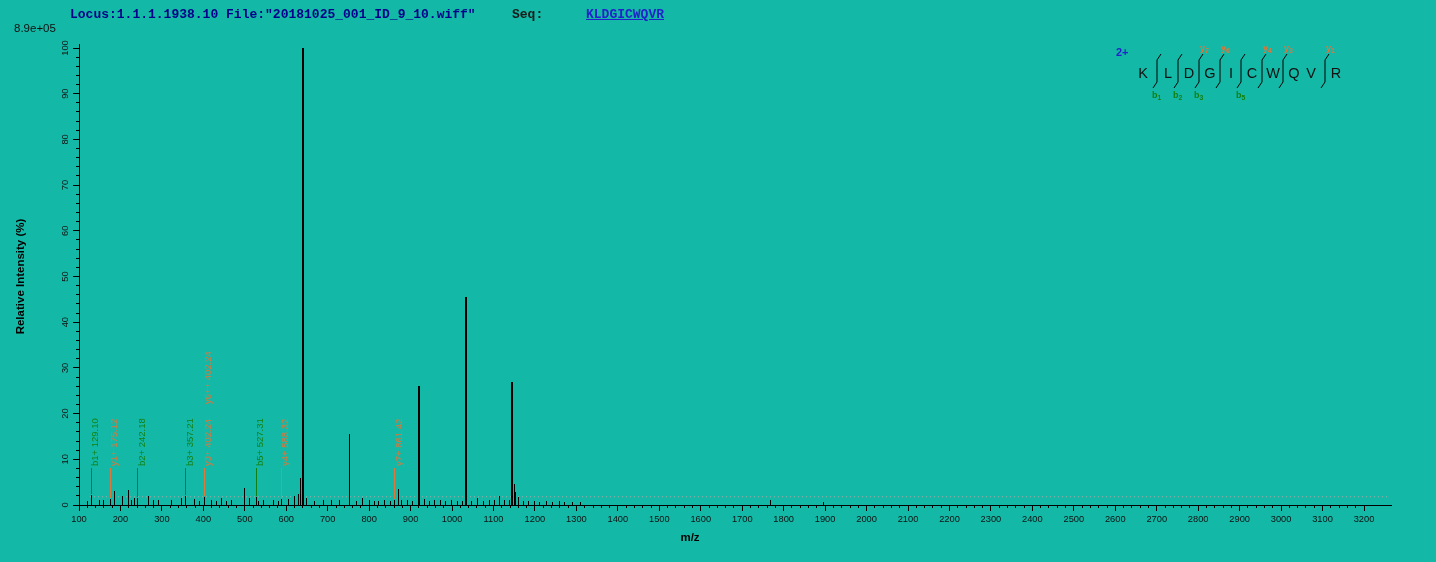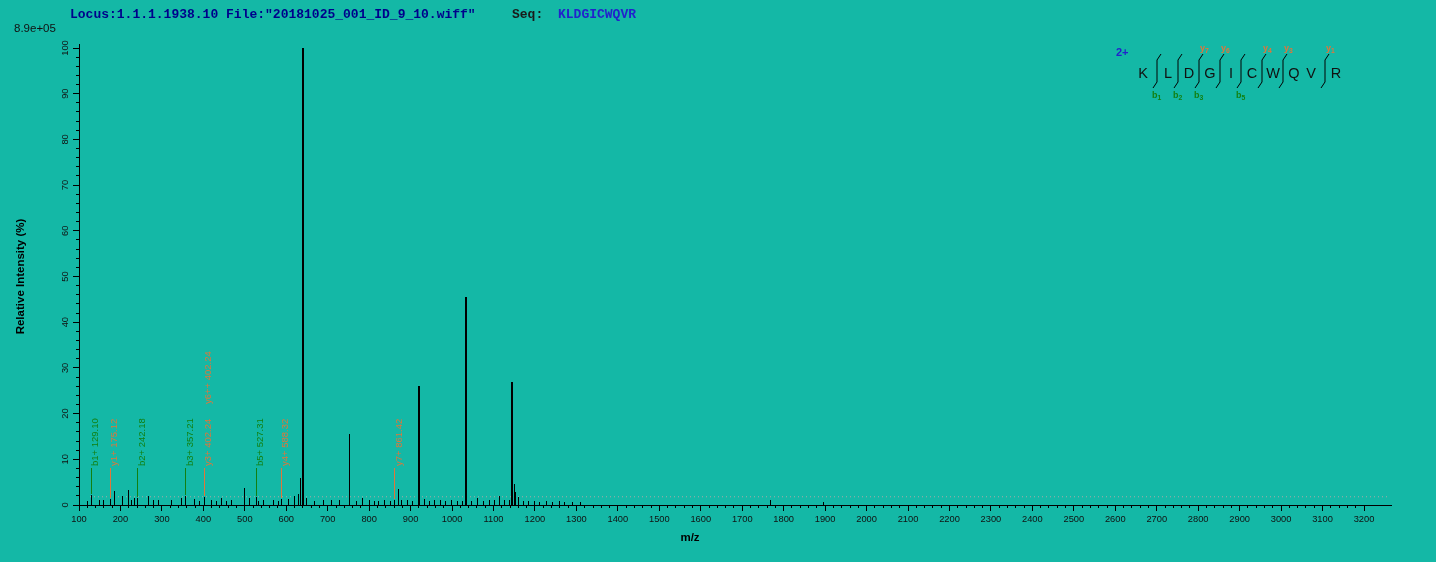--- a/index.html
+++ b/index.html
@@ -3,21 +3,21 @@
 <meta charset="utf-8">
 <style>
   html,body{margin:0;padding:0;background:#fff;}
   .viewer{position:relative;width:1436px;height:562px;background:#14b8a6;overflow:hidden;
           font-family:"Liberation Sans",sans-serif;}
   .hdr{position:absolute;top:7px;white-space:pre;
        font-family:"Liberation Mono","DejaVu Sans Mono",monospace;
        font-size:13px;font-weight:700;line-height:16px;}
   .hdr-locus{left:70px;color:#00008B;}
   .hdr-seqlabel{left:512px;color:#1a1a1a;}
-  .hdr-seqvalue{left:558px;color:#2222CC;}
+  .hdr-seqvalue{left:586px;color:#2222CC;text-decoration:underline;}
   .basepeak{position:absolute;left:14px;top:22px;font-size:11.5px;color:#111;}
   svg text{font-family:"Liberation Sans",sans-serif;}
   #spectrum-svg{position:absolute;left:0;top:0;}
   #seq-svg{position:absolute;left:1116px;top:40px;}
 </style>
 </head>
 <body>
 
 <div class="viewer">
   <span class="hdr hdr-locus">Locus:1.1.1.1938.10 File:"20181025_001_ID_9_10.wiff"</span>

